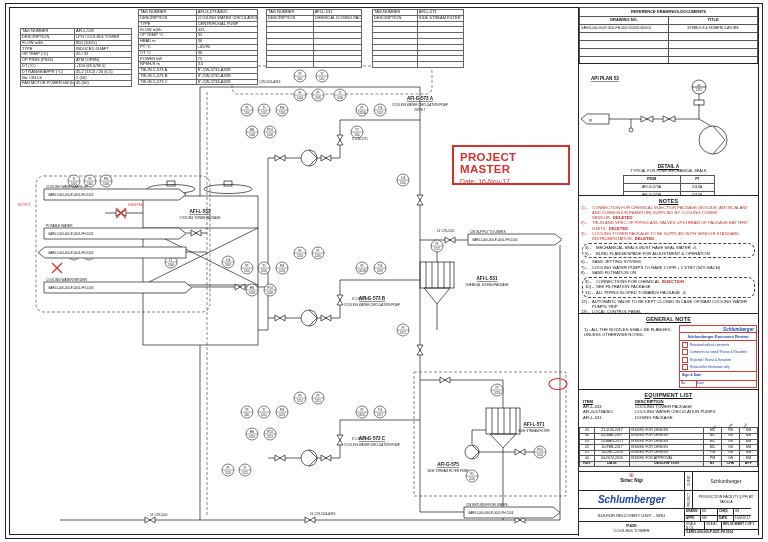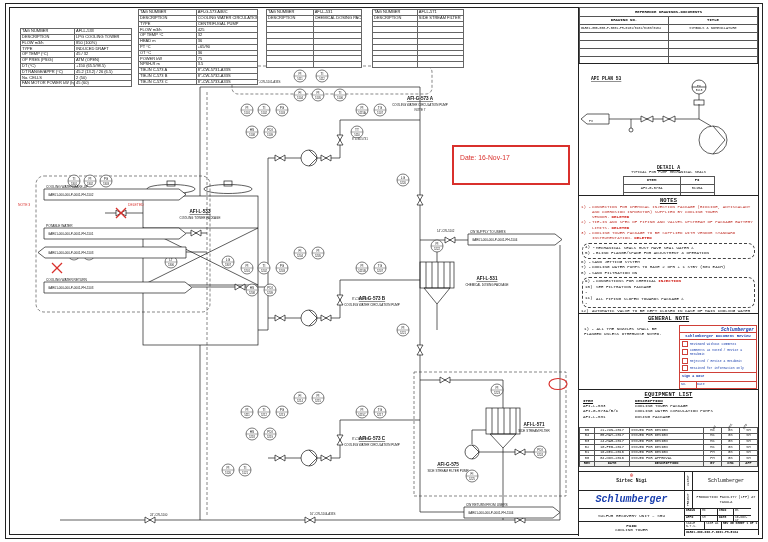--- a/index.html
+++ b/index.html
@@ -8,21 +8,21 @@
   .abs{position:absolute;}
   .frame-outer{left:5px;top:3px;width:756px;height:534px;border:1.2px solid #222;}
   .frame-inner{left:9px;top:7px;width:748px;height:526px;border:0.8px solid #222;}
   
   table.data{border-collapse:collapse;table-layout:fixed;width:100%;border:0.9px solid #333;background:#fff;}
   table.data td{border:0.5px solid #666;font-size:4px;line-height:1.1;height:4.8px;
                 padding:0 1px;overflow:hidden;white-space:nowrap;}
   table.data td.lb{width:46%;}
   
   .sec{position:absolute;left:578px;width:180px;border-left:0.8px solid #222;
-       border-bottom:0.8px solid #222;background:#fff;box-sizing:border-box;overflow:hidden;font-family:Liberation Mono, monospace;}
+       border-bottom:0.8px solid #222;background:#fff;box-sizing:border-box;overflow:hidden;}
   .sec-h{font-size:5.4px;font-weight:700;text-align:center;text-decoration:underline;
          margin:1.5px 0 1px 0;letter-spacing:.2px;}
   table.rp{border-collapse:collapse;table-layout:fixed;width:100%;}
   table.rp td,table.rp th{border:0.5px solid #555;font-size:3.6px;line-height:1.1;height:7px;
         padding:0 1px;overflow:hidden;white-space:nowrap;font-weight:400;}
   table.rp th{font-weight:700;text-align:center;font-size:4px;}
   .note{font-size:4.2px;line-height:1.22;margin:0.6px 2px;display:flex;}
   .note .nn{width:11px;flex:none;}
   .note.red{color:#c2342c;}
   .sfx{color:#d2241c;font-weight:700;margin-left:2px;}
@@ -728,20 +728,21 @@
           <tr>
             <td class="lb"></td>
             <td></td>
           </tr>
         </tbody>
       </table>
     </div>
   </div>
 
 <div class="abs pmstamp">
+  <div class="t">PROJECT MASTER</div>
   <div class="d">Date: 16-Nov-17</div>
 </div>
 
 <div class="sec" style="top:7px;height:57px;">
   <table class="rp">
     <thead>
       <tr>
           <th colspan="2" style="height:8px;">REFERENCE DRAWINGS-DOCUMENTS</th>
         </tr>
       <tr>

